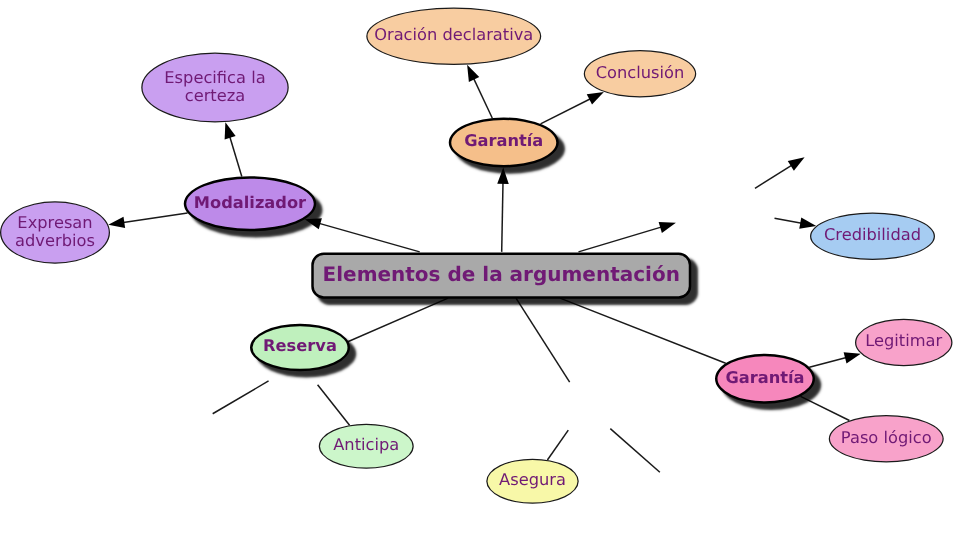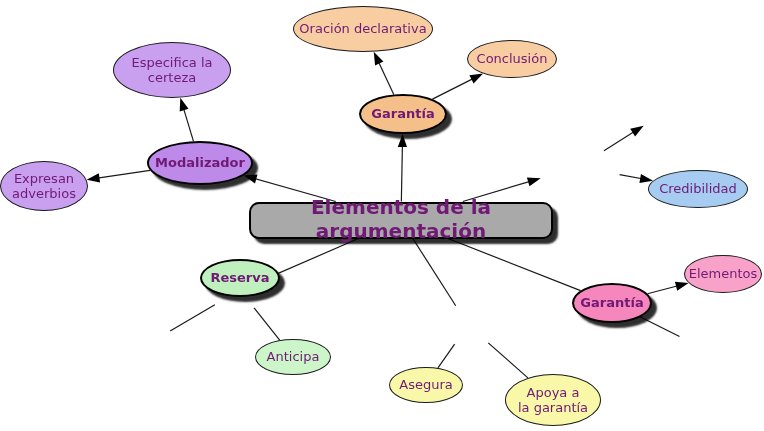--- a/index.html
+++ b/index.html
@@ -10,21 +10,21 @@
   #edges{position:absolute;left:0;top:0;z-index:0;}
   .node{
     position:absolute;z-index:1;display:flex;align-items:center;justify-content:center;
     text-align:center;white-space:pre-line;box-sizing:border-box;
     color:#701a75;font-size:13px;line-height:1.18;
   }
   .ellipse{border-radius:50%;border:1.5px solid #1a1a1a;}
   .main{font-weight:bold;border:2px solid #000;}
   .shadowed{box-shadow:5px 5px 2px rgba(0,0,0,0.82);}
   .rect{
-    border-radius:10px;border:2px solid #000;font-weight:bold;font-size:20px;
+    border-radius:10px;border:2px solid #000;font-weight:bold;font-size:16px;
   }
 </style>
 </head>
 <body>
 
 <div id="stage">
   <svg id="edges" width="764" height="431" viewBox="0 0 764 431">
       <line x1="335.7631578947369" y1="201.5" x2="247.61064847740582" y2="176.50152718015985" stroke="#1a1a1a" stroke-width="1.2"></line>
       <polygon points="243.8,175.4 257.5,174.5 255.0,183.4" fill="#000"></polygon>
       <line x1="401.3490566037736" y1="201.5" x2="402.54719711888265" y2="137.99855269921946" stroke="#1a1a1a" stroke-width="1.2"></line>
@@ -61,17 +61,16 @@
 certeza</span></div>
     <div class="node ellipse" style="left: 0px; top: 161px; width: 88px; height: 50px; background: rgb(201, 159, 240);"><span>Expresan
 adverbios</span></div>
     <div class="node ellipse main shadowed" style="left: 359px; top: 94px; width: 88px; height: 40px; background: rgb(245, 191, 138);"><span>Garantía</span></div>
     <div class="node ellipse" style="left: 293px; top: 6px; width: 140px; height: 46px; background: rgb(248, 205, 161);"><span>Oración declarativa</span></div>
     <div class="node ellipse" style="left: 467px; top: 40px; width: 90px; height: 38px; background: rgb(248, 205, 161);"><span>Conclusión</span></div>
     <div class="node ellipse" style="left: 648px; top: 170px; width: 100px; height: 38px; background: rgb(166, 204, 242);"><span>Credibilidad</span></div>
     <div class="node ellipse main shadowed" style="left: 200px; top: 259px; width: 80px; height: 38px; background: rgb(191, 240, 189);"><span>Reserva</span></div>
     <div class="node ellipse" style="left: 255px; top: 339px; width: 76px; height: 36px; background: rgb(204, 246, 202);"><span>Anticipa</span></div>
     <div class="node ellipse" style="left: 389px; top: 367px; width: 74px; height: 36px; background: rgb(248, 248, 168);"><span>Asegura</span></div>
-    <div class="node ellipse" style="left: 505px; top: 374px; width: 96px; height: 52px; background: rgb(248, 248, 168);"><span>Apoya a
-la garantía</span></div>
     <div class="node ellipse main shadowed" style="left: 572px; top: 283px; width: 80px; height: 40px; background: rgb(246, 135, 188);"><span>Garantía</span></div>
-    <div class="node ellipse" style="left: 684px; top: 255px; width: 78px; height: 38px; background: rgb(248, 162, 202);"><span>Elementos</span></div>
+    <div class="node ellipse" style="left: 684px; top: 255px; width: 78px; height: 38px; background: rgb(248, 162, 202);"><span>Legitimar</span></div>
+    <div class="node ellipse" style="left: 663px; top: 332px; width: 92px; height: 38px; background: rgb(248, 162, 202);"><span>Paso lógico</span></div>
   </div>
 
 </body></html>

